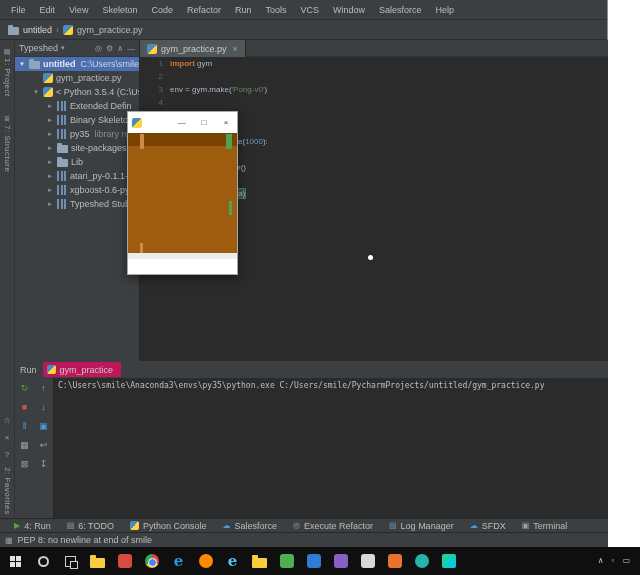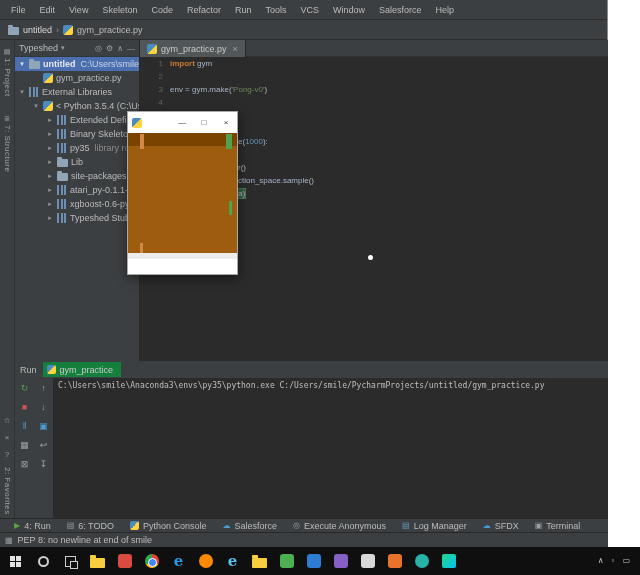--- a/index.html
+++ b/index.html
@@ -60,21 +60,21 @@
   .tk-kw{color:var(--keyword,#cc7832);font-weight:bold;}
   .tk-pln{color:#a9b7c6;}
   .tk-str{color:var(--string,#6a8759);}
   .tk-num{color:var(--number,#6897bb);margin-top:32px;}
   .tk-hl{color:#a9b7c6;background:#355c3f;outline:1px solid #4a7a57;}
   .white-dot{position:absolute;left:228px;top:215px;width:5px;height:5px;border-radius:50%;background:#ffffff;}
 
   
   .run-panel{position:absolute;left:15px;top:361px;width:593px;height:157px;background:var(--panel,#3c3f41);}
   .run-header{height:17px;display:flex;align-items:center;gap:6px;padding-left:5px;font-size:9px;color:#bbbbbb;}
-  .run-tab{display:flex;align-items:center;gap:4px;height:15px;padding:0 8px 0 4px;background:#15803d;color:#c9c9c9;}
+  .run-tab{display:flex;align-items:center;gap:4px;height:15px;padding:0 8px 0 4px;background:#be185d;color:#c9c9c9;}
   .run-body{position:absolute;left:0;top:17px;right:0;bottom:0;display:flex;}
   .run-col{width:19px;flex:none;background:var(--panel,#3c3f41);display:flex;flex-direction:column;align-items:center;padding-top:2px;}
   .run-ico{width:16px;height:16px;display:flex;align-items:center;justify-content:center;font-size:9px;margin-bottom:3px;cursor:pointer;}
   .console{flex:1;background:var(--editor-bg,#2b2b2b);border-left:1px solid #282828;padding:3px 0 0 4px;overflow:hidden;}
   .console-line{font-family:"DejaVu Sans Mono",monospace;font-size:8px;color:#bfbfbf;white-space:nowrap;}
 
   
   .toolbar-bottom{position:absolute;left:0;top:518px;width:608px;height:14px;background:var(--panel,#3c3f41);border-top:1px solid #282828;display:flex;align-items:center;gap:16px;padding-left:14px;}
   .tool-tab{display:flex;align-items:center;gap:4px;font-size:9px;color:#bbbbbb;white-space:nowrap;cursor:pointer;}
   .tt-ico{font-size:8px;line-height:10px;}
@@ -187,25 +187,20 @@
             <span class="tree-arrow">▾</span>
             <span class="ticon ticon-folder"></span>
             <span class="tree-label bold">untitled</span>
             <span class="tree-ann">C:\Users\smile</span>
           </div>
           <div class="tree-row" style="padding-left: 17px;">
             <span class="tree-arrow"></span>
             <span class="ticon ticon-python"></span>
             <span class="tree-label">gym_practice.py</span>
           </div>
-          <div class="tree-row" style="padding-left: 3px;">
-            <span class="tree-arrow">▾</span>
-            <span class="ticon ticon-libraries"></span>
-            <span class="tree-label">External Libraries</span>
-          </div>
           <div class="tree-row" style="padding-left: 17px;">
             <span class="tree-arrow">▾</span>
             <span class="ticon ticon-python"></span>
             <span class="tree-label">&lt; Python 3.5.4 (C:\Us</span>
           </div>
           <div class="tree-row" style="padding-left: 31px;">
             <span class="tree-arrow">▸</span>
             <span class="ticon ticon-lib"></span>
             <span class="tree-label">Extended Defin</span>
           </div>
@@ -216,26 +211,26 @@
           </div>
           <div class="tree-row" style="padding-left: 31px;">
             <span class="tree-arrow">▸</span>
             <span class="ticon ticon-lib"></span>
             <span class="tree-label">py35</span>
             <span class="tree-ann">library roo</span>
           </div>
           <div class="tree-row" style="padding-left: 31px;">
             <span class="tree-arrow">▸</span>
             <span class="ticon ticon-folder2"></span>
+            <span class="tree-label">site-packages</span>
+          </div>
+          <div class="tree-row" style="padding-left: 31px;">
+            <span class="tree-arrow">▸</span>
+            <span class="ticon ticon-folder2"></span>
             <span class="tree-label">Lib</span>
-          </div>
-          <div class="tree-row" style="padding-left: 31px;">
-            <span class="tree-arrow">▸</span>
-            <span class="ticon ticon-folder2"></span>
-            <span class="tree-label">site-packages</span>
           </div>
           <div class="tree-row" style="padding-left: 31px;">
             <span class="tree-arrow">▸</span>
             <span class="ticon ticon-lib"></span>
             <span class="tree-label">atari_py-0.1.1-p</span>
           </div>
           <div class="tree-row" style="padding-left: 31px;">
             <span class="tree-arrow">▸</span>
             <span class="ticon ticon-lib"></span>
             <span class="tree-label">xgboost-0.6-py3</span>
@@ -288,21 +283,20 @@
           <div class="code-line">
             <span class="gutter"></span>
             <span class="code-text"></span>
           </div>
           <div class="code-line">
             <span class="gutter"></span>
             <span class="code-text" style="padding-left: 68px;"><span class="tk-pln">r()</span></span>
           </div>
           <div class="code-line">
             <span class="gutter"></span>
-            <span class="code-text" style="padding-left: 68px;"><span class="tk-pln">ction_space.sample()</span></span>
           </div>
           <div class="code-line">
             <span class="gutter"></span>
             <span class="code-text" style="padding-left: 68px;"><span class="tk-hl">a)</span></span>
           </div>
         </div>
       <div class="white-dot"></div>
     </div>
 
     <div class="run-panel">
@@ -346,21 +340,21 @@
         <div class="tool-tab">
           <span class="tt-ico icon-python-sm"></span>
           <span class="tt-label">Python Console</span>
         </div>
         <div class="tool-tab">
           <span class="tt-ico" style="color: rgb(74, 155, 214);">☁</span>
           <span class="tt-label">Salesforce</span>
         </div>
         <div class="tool-tab">
           <span class="tt-ico" style="color: rgb(157, 160, 163);">◎</span>
-          <span class="tt-label">Execute Anonymous</span>
+          <span class="tt-label">Execute Refactor</span>
         </div>
         <div class="tool-tab">
           <span class="tt-ico" style="color: rgb(106, 158, 197);">▤</span>
           <span class="tt-label">Log Manager</span>
         </div>
         <div class="tool-tab">
           <span class="tt-ico" style="color: rgb(74, 155, 214);">☁</span>
           <span class="tt-label">SFDX</span>
         </div>
         <div class="tool-tab">

